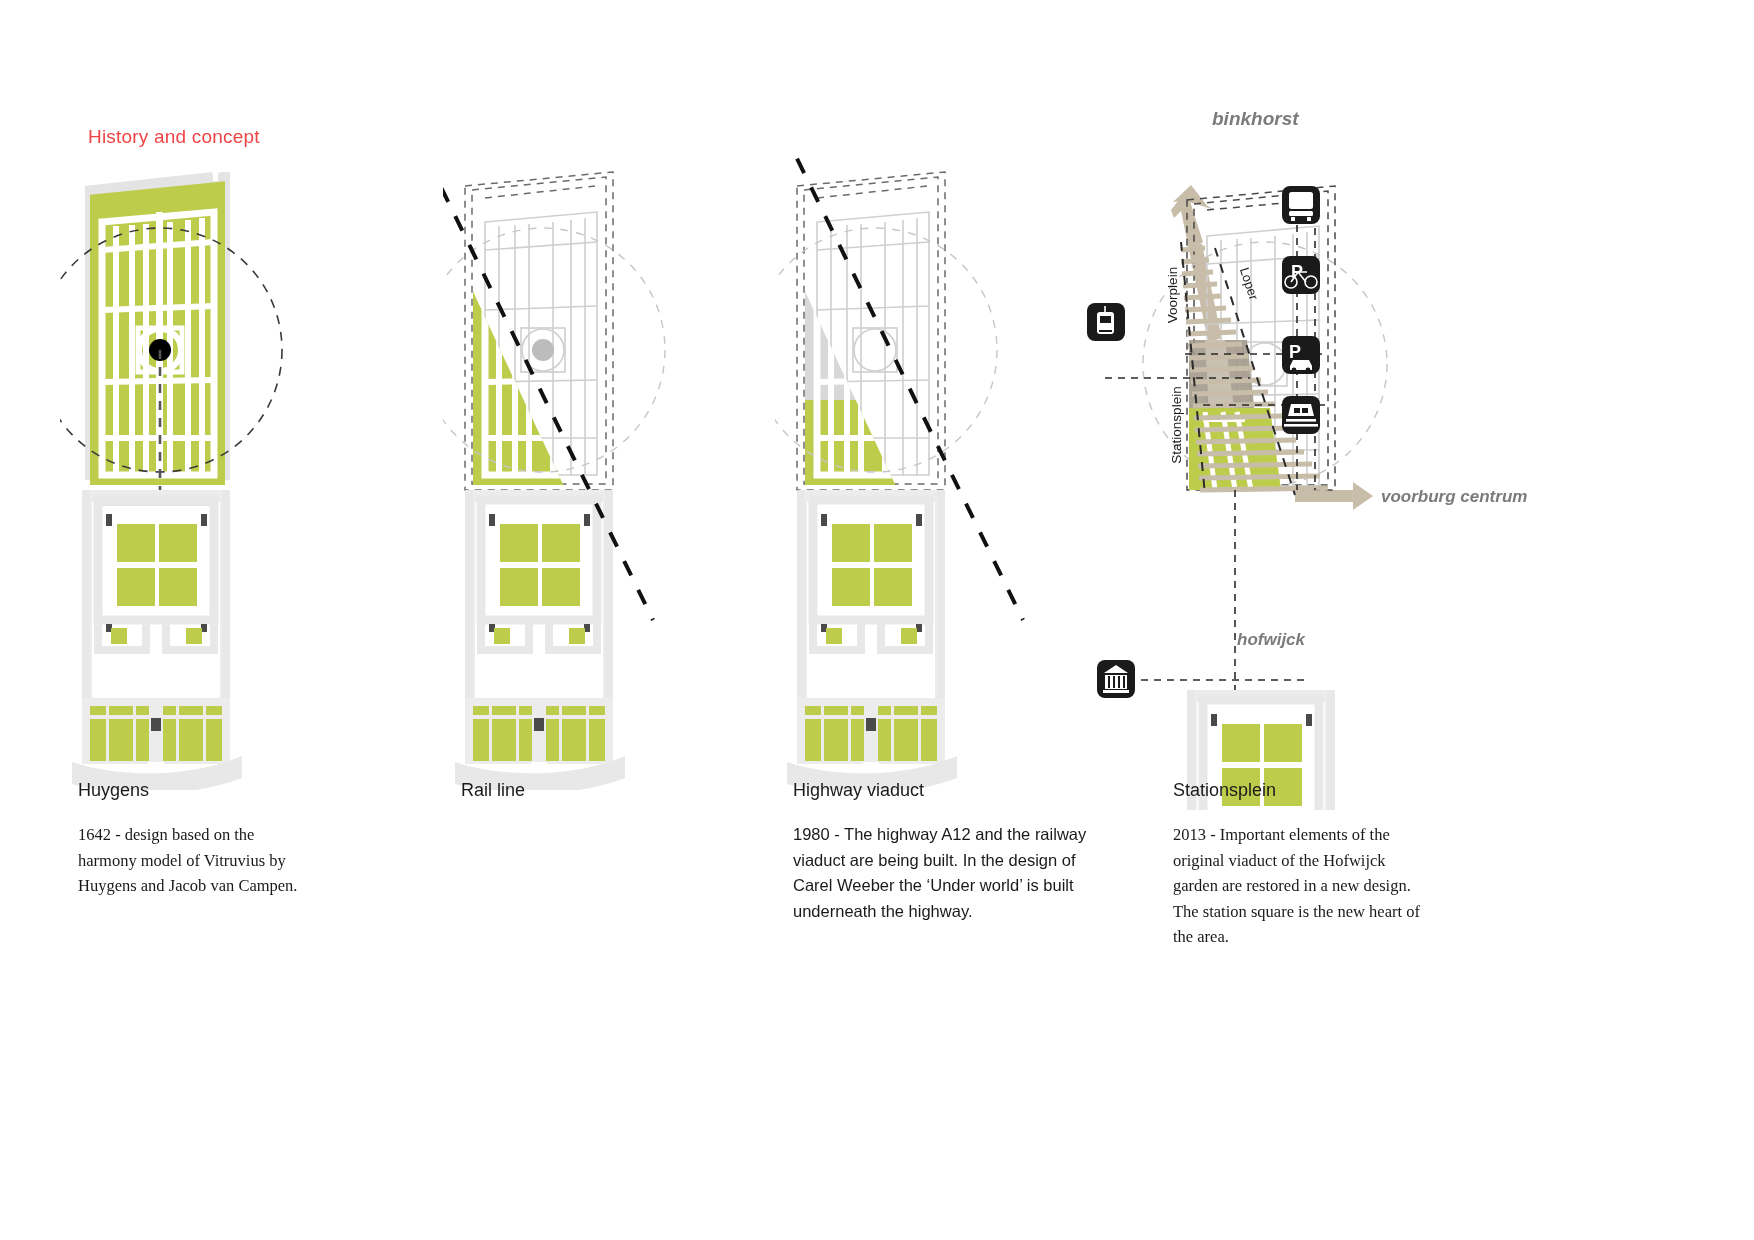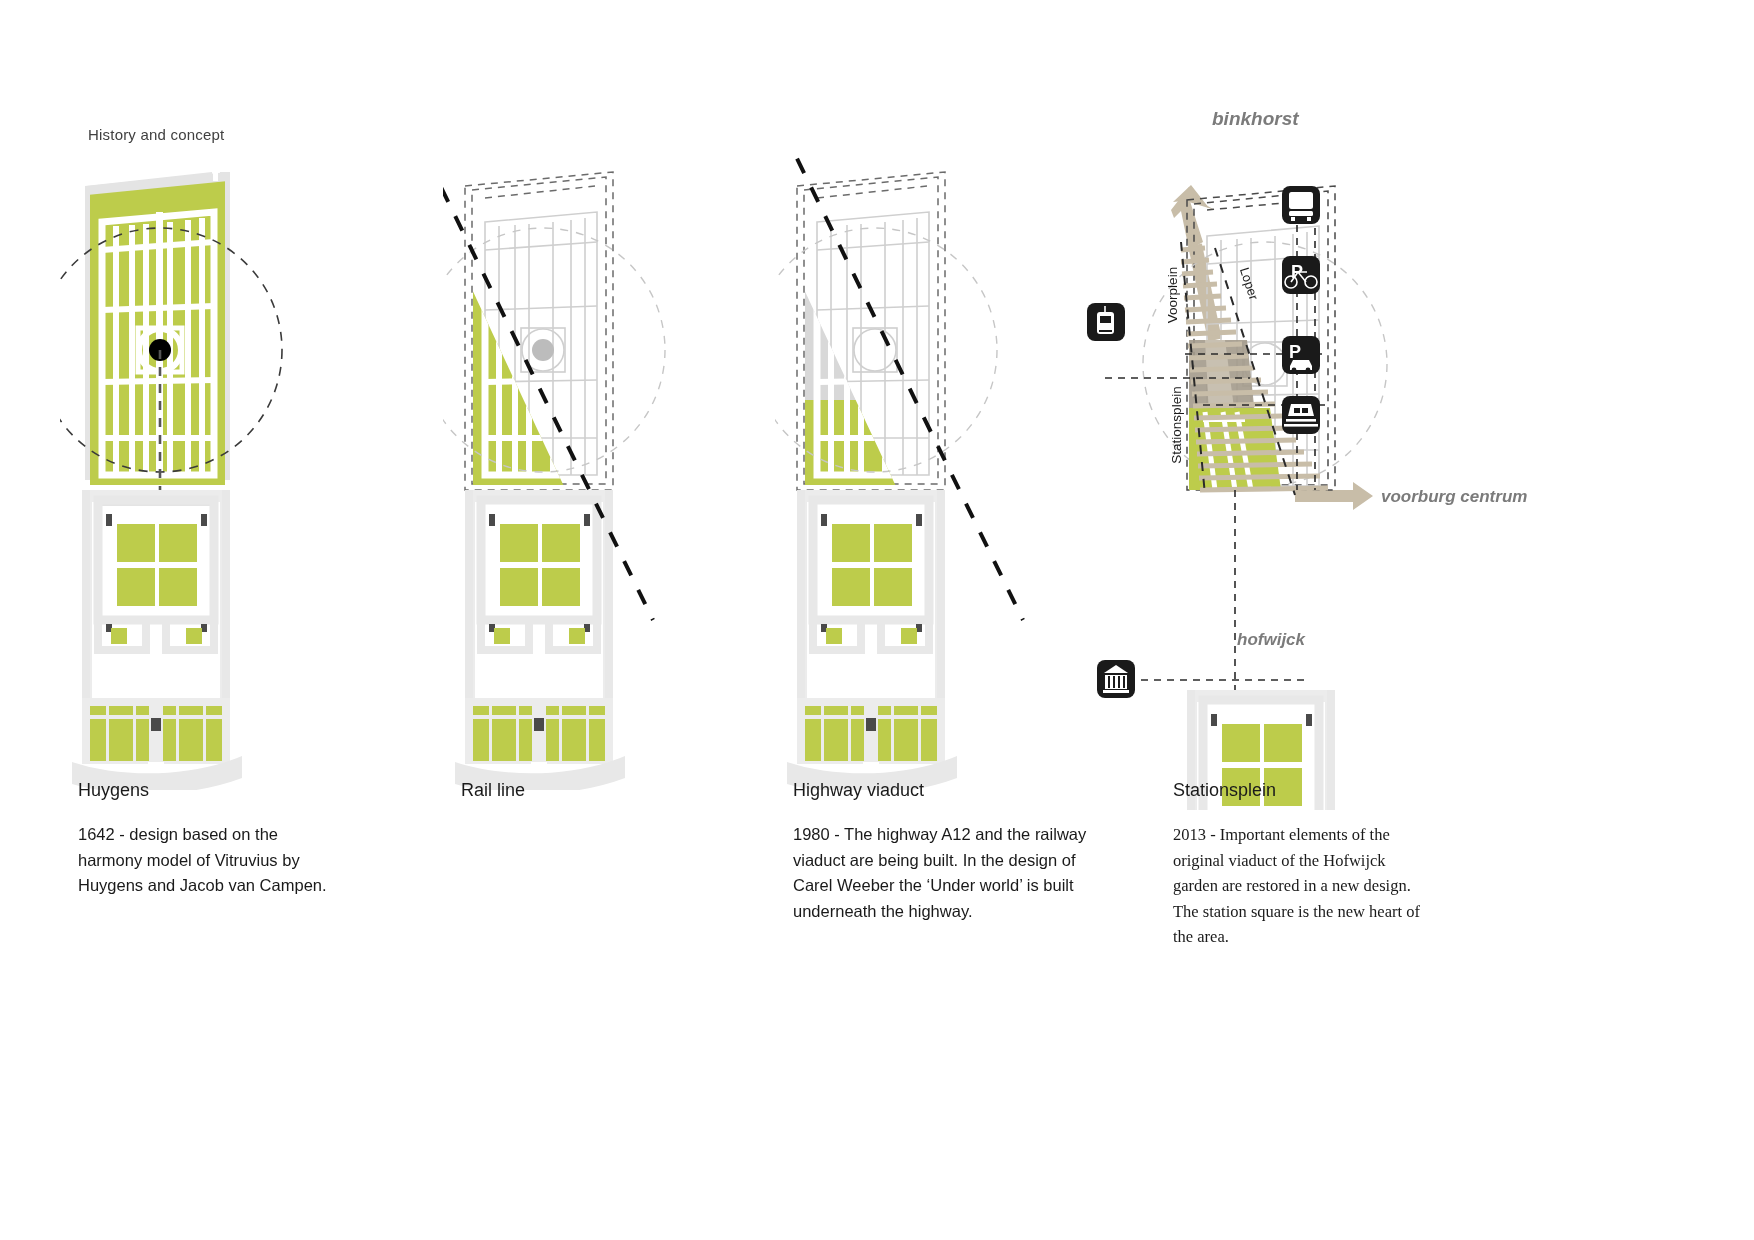--- a/index.html
+++ b/index.html
@@ -12,23 +12,23 @@
     height: 1240px;
     position: relative;
     font-family: "Liberation Sans", sans-serif;
     color: #1a1a1a;
     overflow: hidden;
   }
   #page-title {
     position: absolute;
     left: 88px;
     top: 126px;
-    font-size: 15px;
+    font-size: 19px;
     letter-spacing: 0.2px;
-    color: #404040;
+    color: #ef4444;
     white-space: nowrap;
   }
   .panel {
     position: absolute;
     top: 150px;
     width: 390px;
     height: 1010px;
   }
   .panel-svg {
     position: absolute;
@@ -143,21 +143,21 @@
       </g>
       <rect x="89" y="548" width="14" height="66" fill="#ececec"></rect>
       <rect x="91" y="568" width="10" height="13" fill="#4a4a4a"></rect>
 
       <path d="M12,612 C60,628 130,628 182,606 L182,628 C130,648 60,648 12,634 Z" fill="#e8e8e8"></path>
       <path d="M88,612 L104,612 L104,622 L88,622 Z" fill="#ffffff"></path>
     </g>
   </svg>
 
   <div class="cap-title" style="left:18px; top:630px;">Huygens</div>
-  <div class="cap-body" style="left:18px; top:672px; width:292px;">
+  <div class="cap-body" style="left:18px; top:672px; width:292px;font-family:Liberation Serif, serif;">
     <span>1642 - design based on the</span>
     <span>harmony model of Vitruvius by</span>
     <span>Huygens and Jacob van Campen.</span>
   </div>
 </div>
 
 <div class="panel" id="panel-2" style="left:443px;">
   <svg class="panel-svg" width="390" height="640" viewBox="0 0 390 640">
 
     <g stroke="#6b6b6b" stroke-width="1.5" fill="none" stroke-dasharray="7 6">

